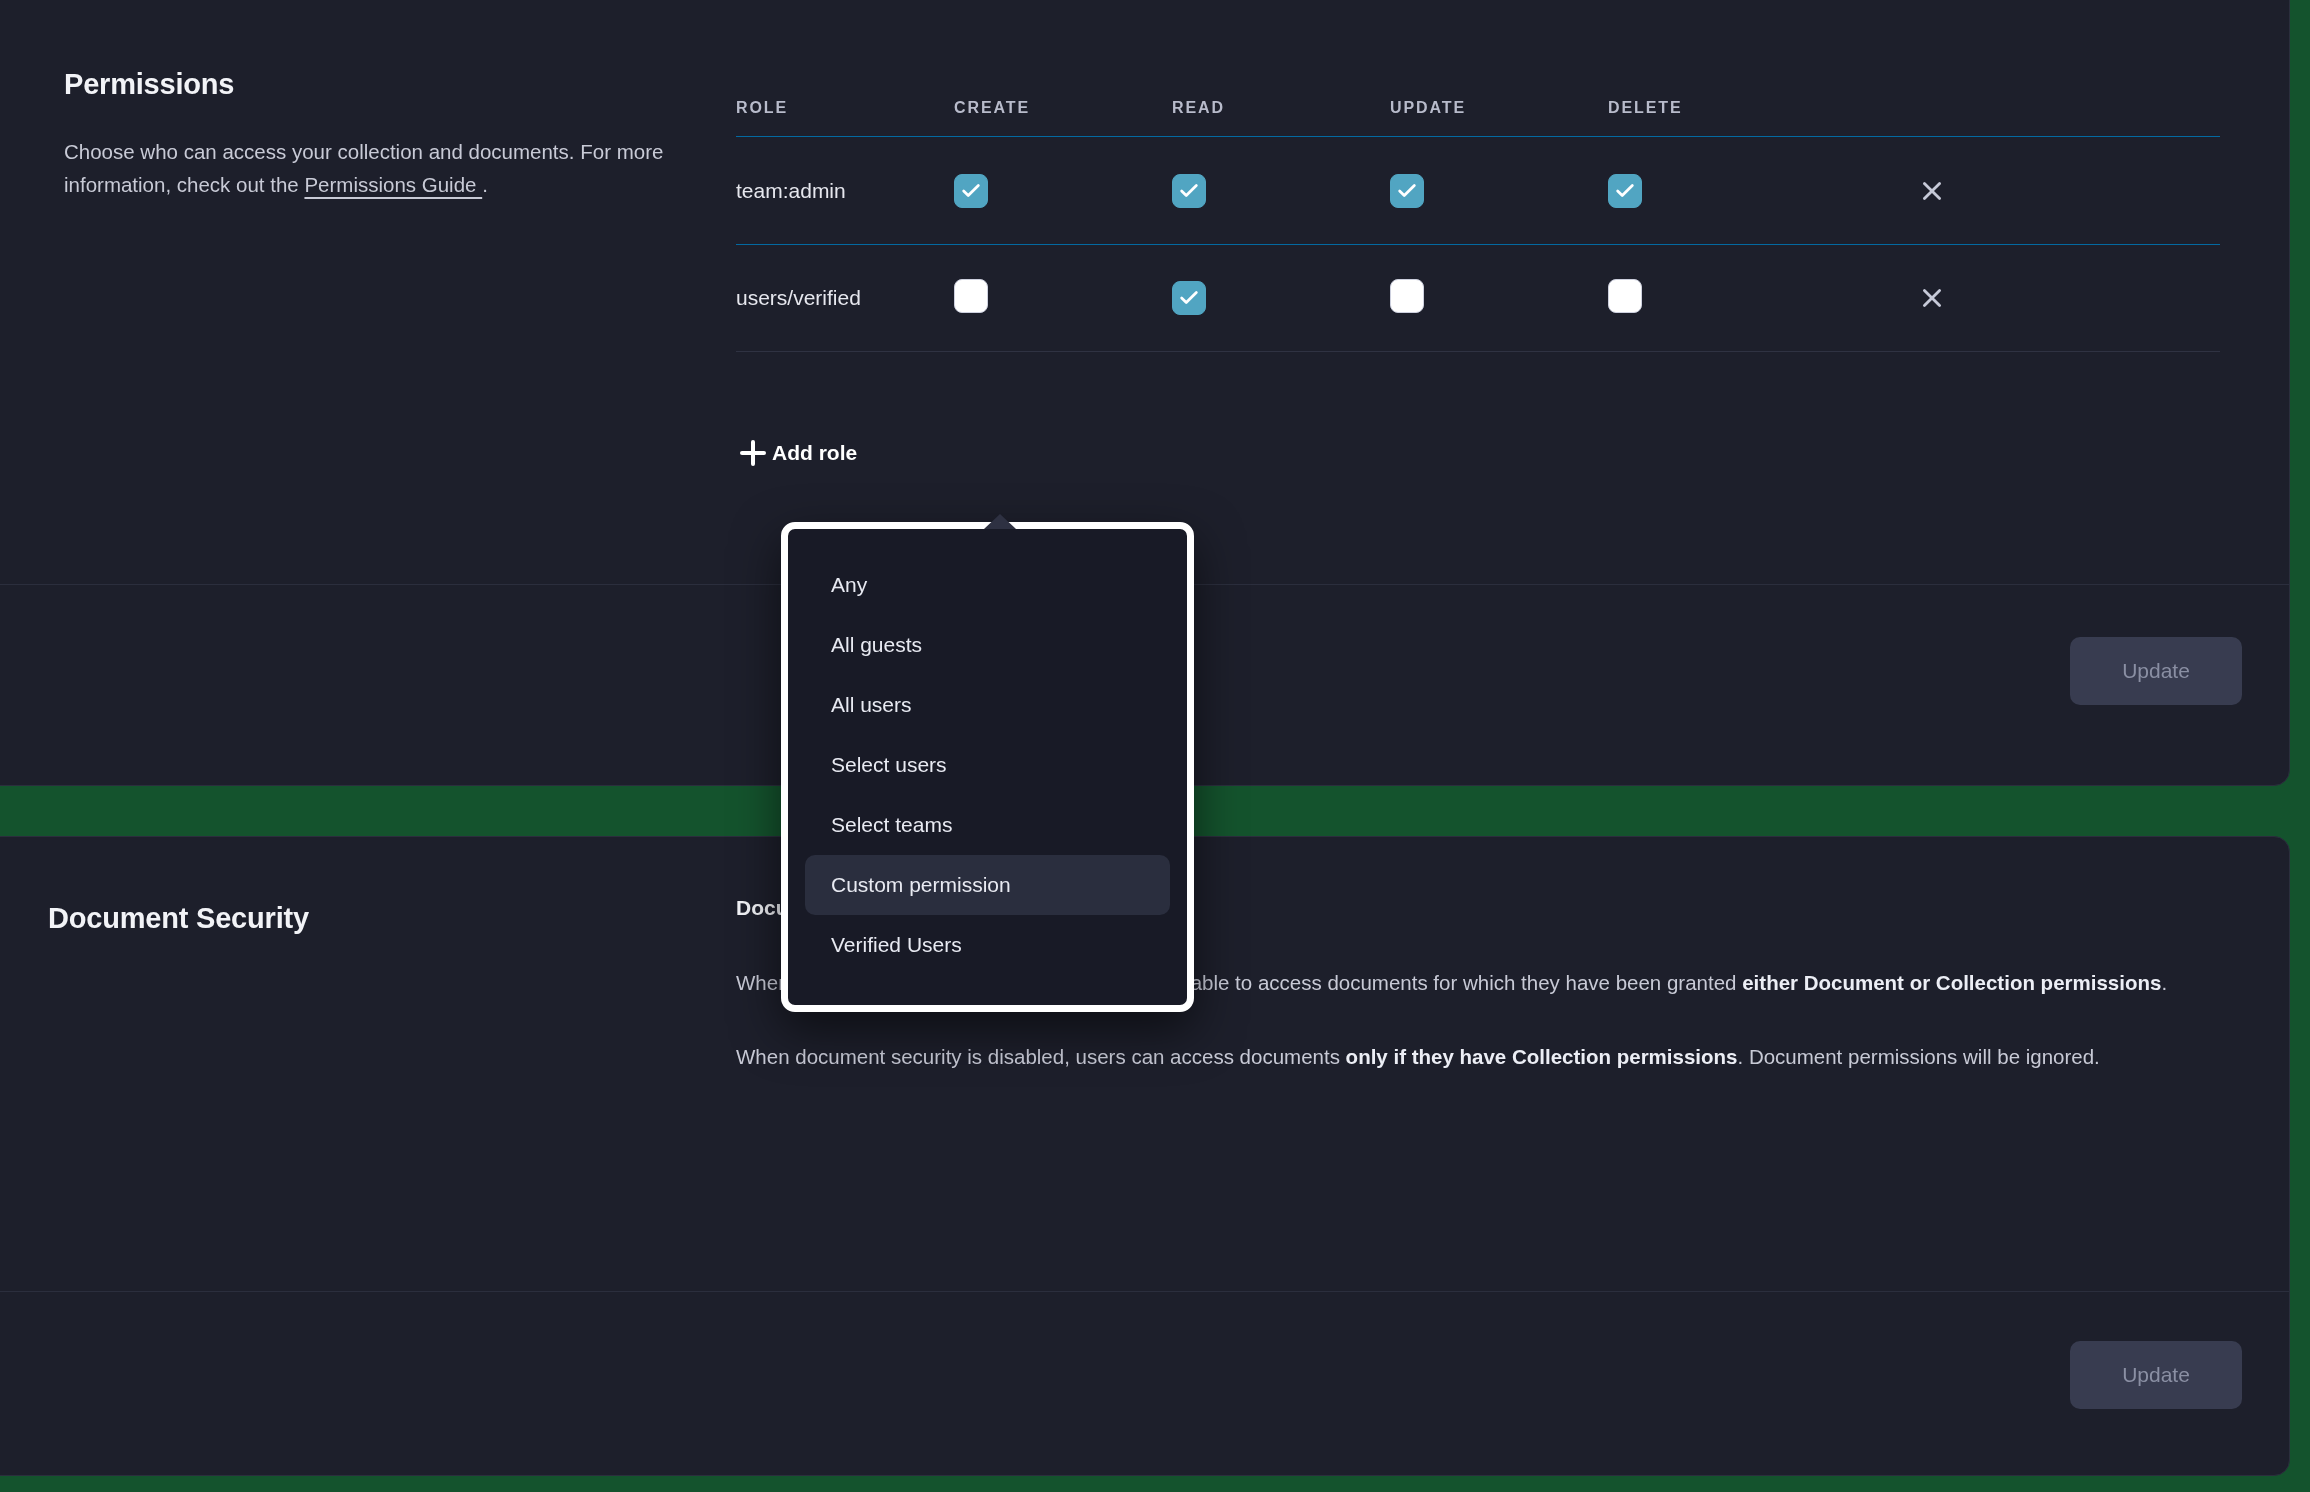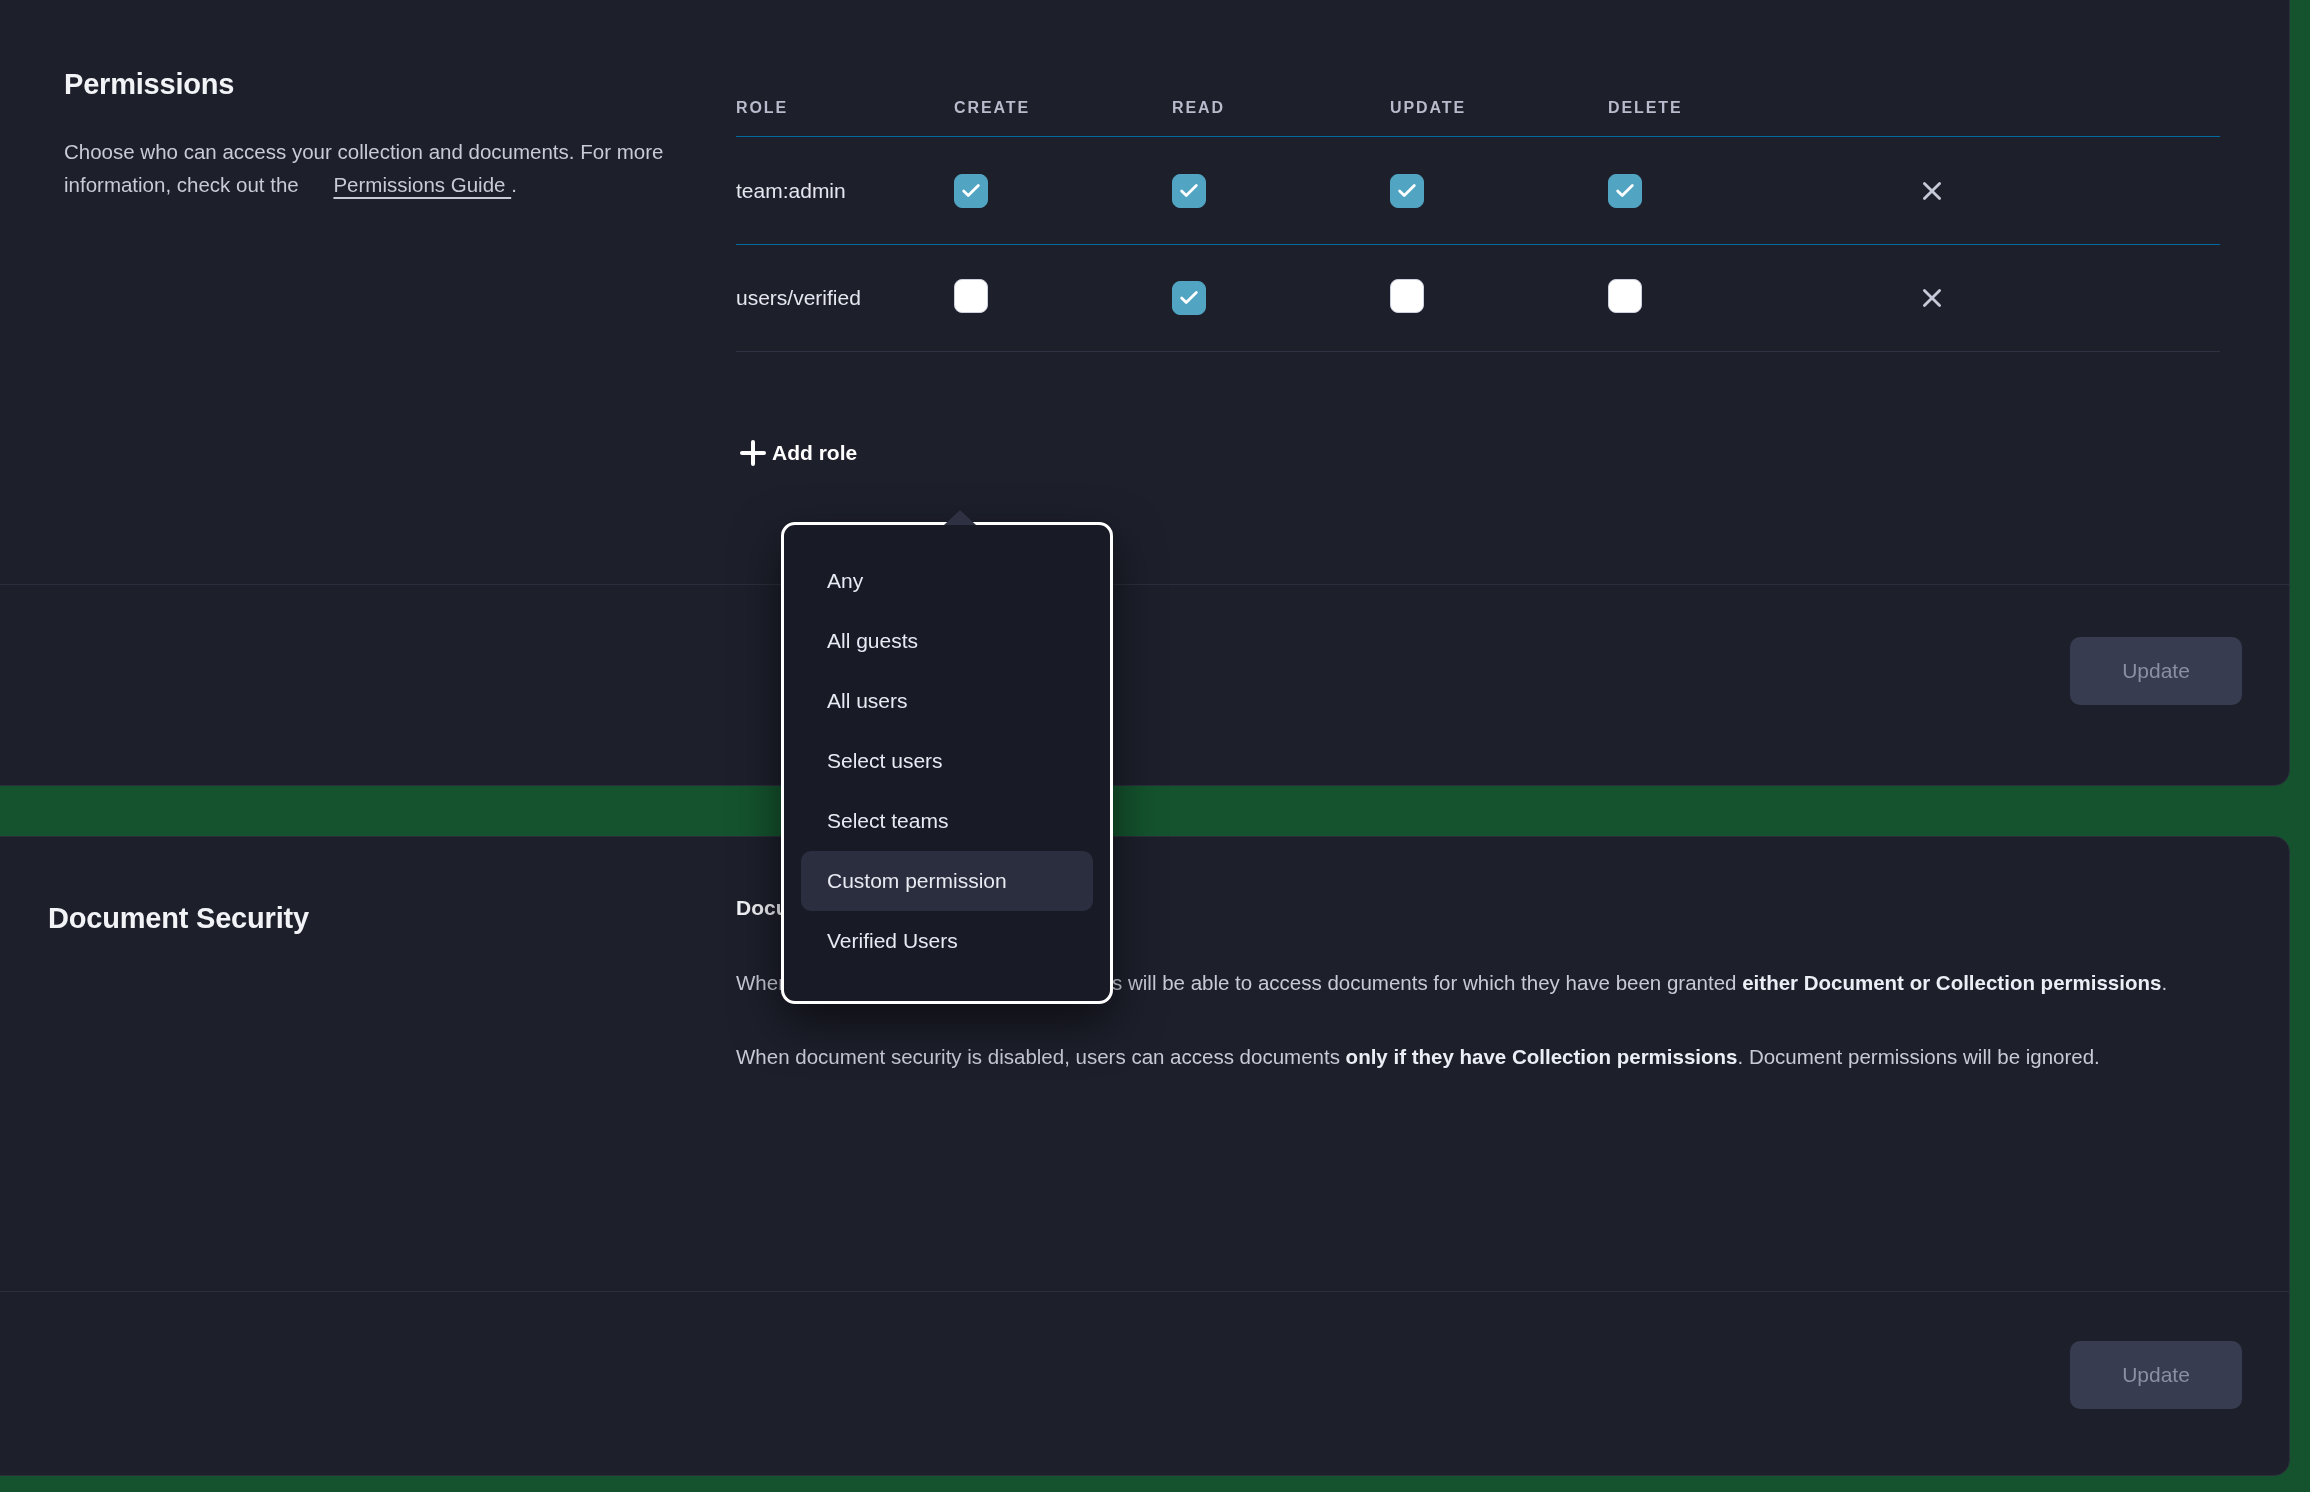--- a/index.html
+++ b/index.html
@@ -65,21 +65,20 @@
     margin-top: 34px;
     font-size: 20.5px;
     line-height: 1.62;
     color: #c8cad6;
   }
 
   .sec-desc a {
     color: #c8cad6;
     text-decoration: underline;
     text-underline-offset: 5px;
-    margin-left: 29px;
   }
 
   
   #perm-table {
     position: absolute;
     left: 736px;
     top: 80px;
     width: 1484px;
   }
 
@@ -206,23 +205,23 @@
     color: #c8cad6;
   }
   .ds-para.second { margin-top: 40px; }
   .ds-para b { color: #eceef5; font-weight: 700; }
 
   
   #role-dropdown {
     position: absolute;
     left: 781px;
     top: 522px;
-    width: 332px;
+    width: 413px;
     background: #181a26;
-    border: 3px solid #ffffff;
+    border: 7px solid #ffffff;
     border-radius: 14px;
     padding: 26px 0 30px 0;
     box-shadow: 0 18px 48px rgba(0,0,0,.55);
     z-index: 50;
   }
   #role-dropdown .caret {
     position: absolute;
     top: -15px;
     left: 49%;
     width: 0; height: 0;

